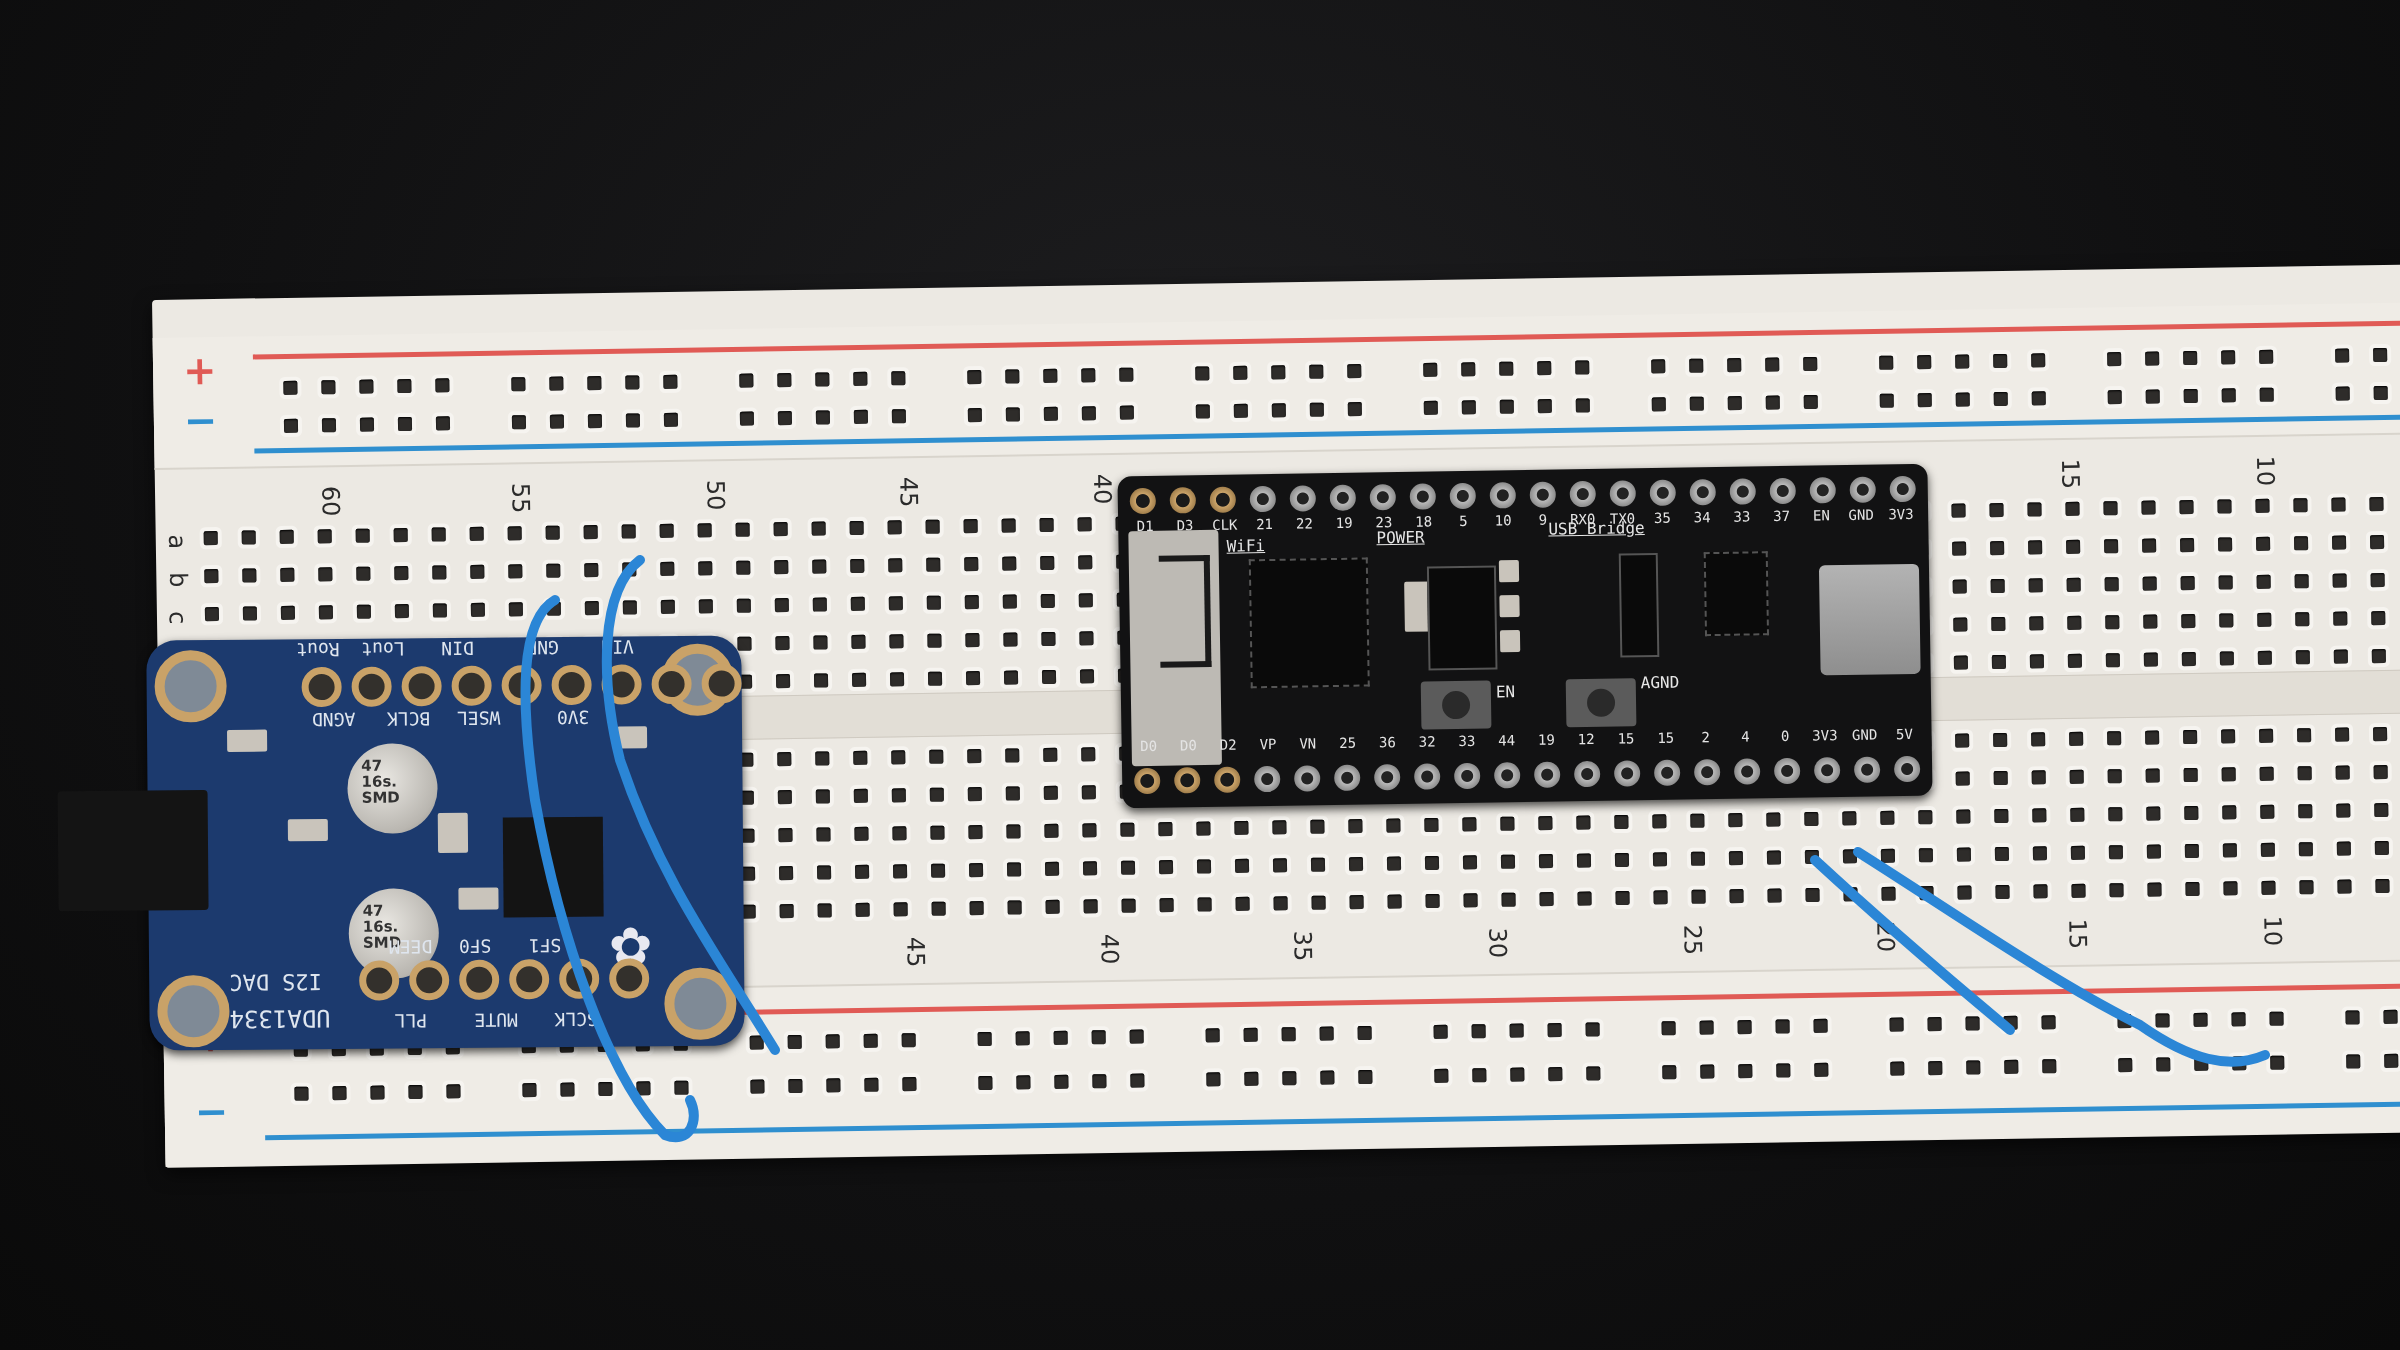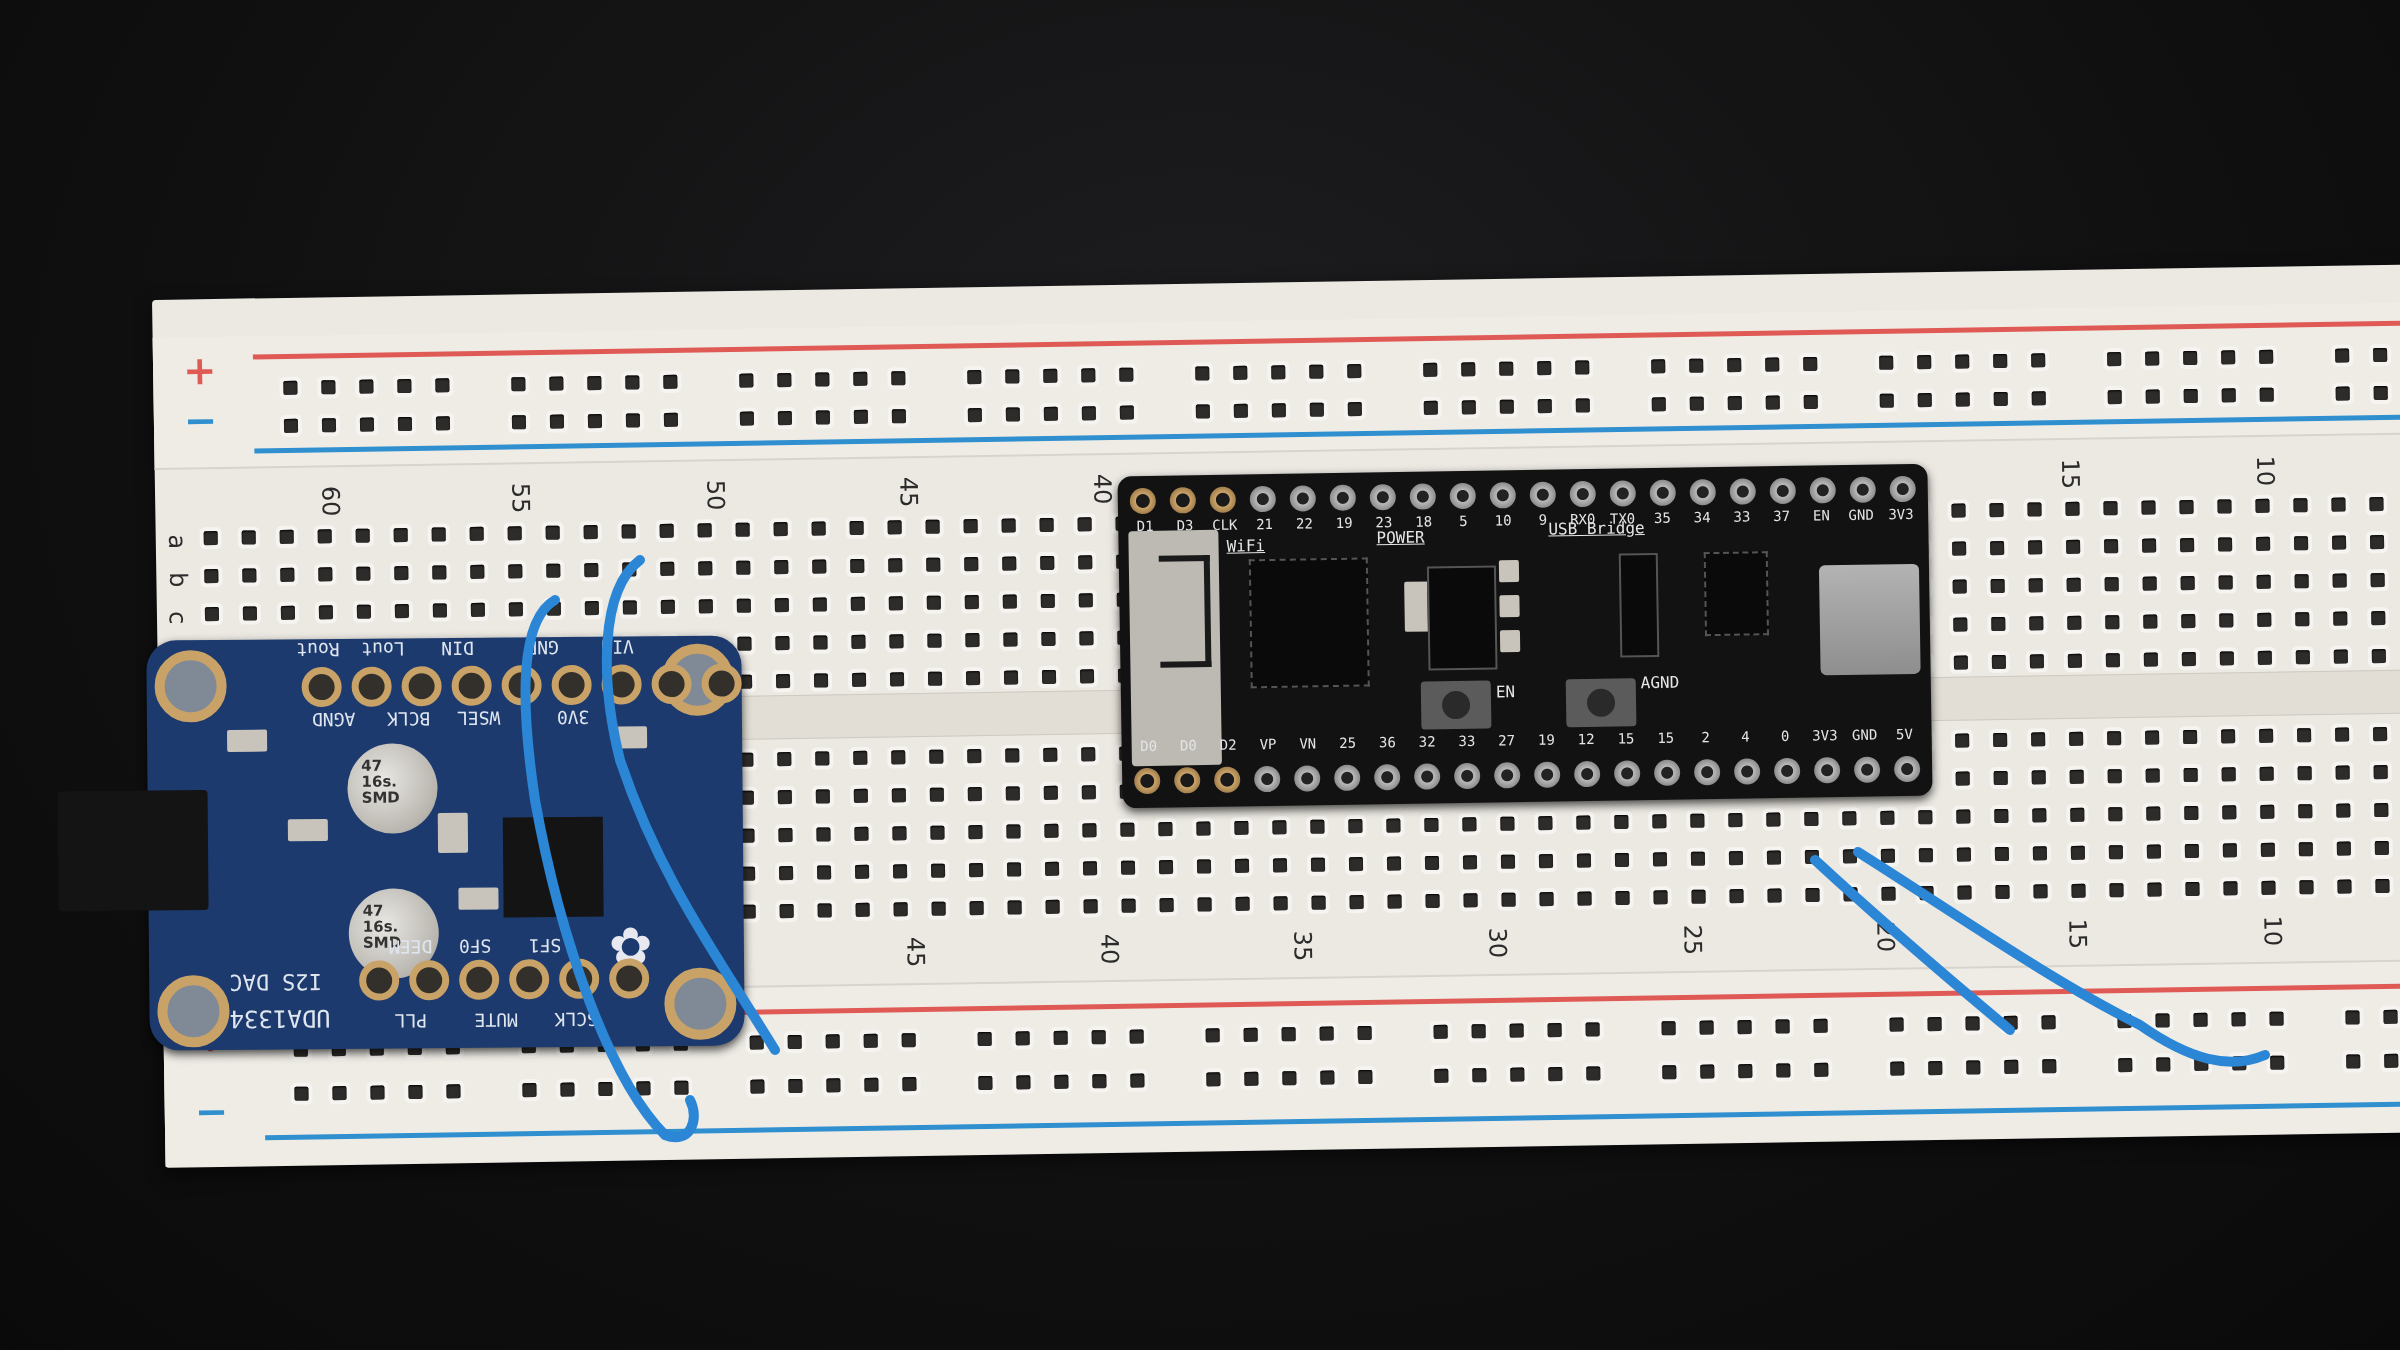--- a/index.html
+++ b/index.html
@@ -967,21 +967,21 @@
     <div class="plbl" id="espBotLbl" style="top:262px;">
         <span>D0</span>
         <span>D0</span>
         <span>D2</span>
         <span>VP</span>
         <span>VN</span>
         <span>25</span>
         <span>36</span>
         <span>32</span>
         <span>33</span>
-        <span>27</span>
+        <span>44</span>
         <span>19</span>
         <span>12</span>
         <span>15</span>
         <span>15</span>
         <span>2</span>
         <span>4</span>
         <span>0</span>
         <span>3V3</span>
         <span>GND</span>
         <span>5V</span>

